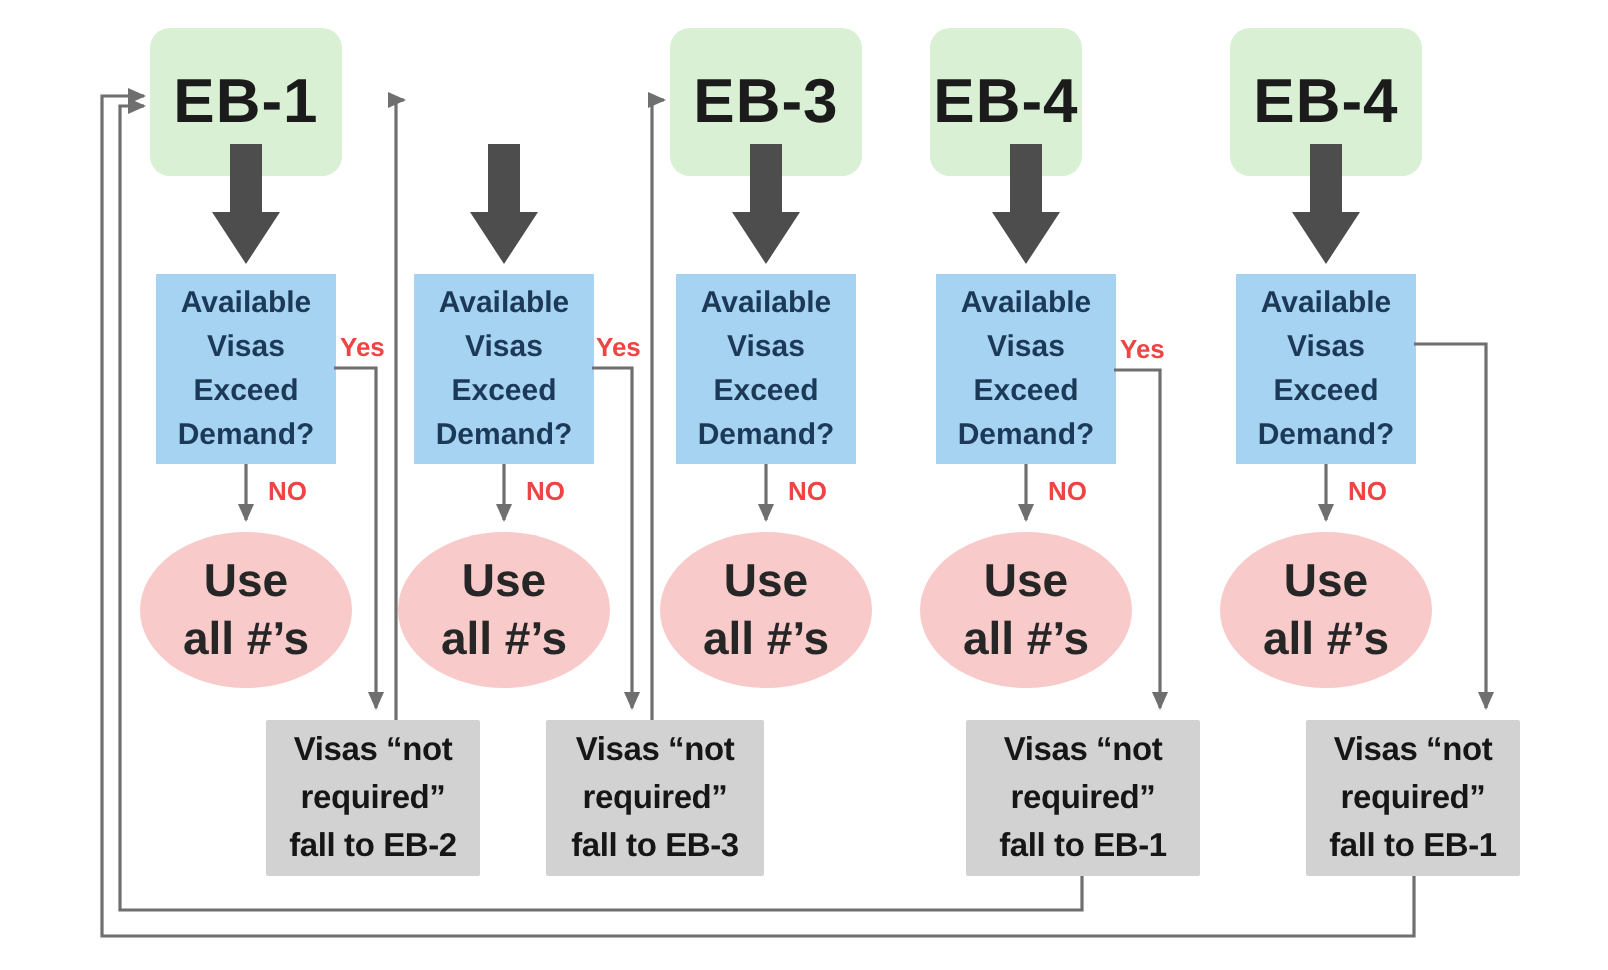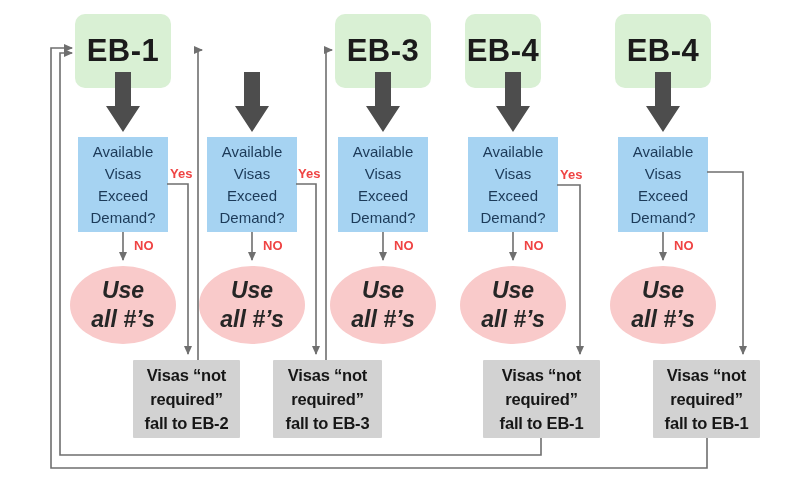--- a/index.html
+++ b/index.html
@@ -20,28 +20,28 @@
   }
   .green-box .eb-label {
     font-size: 31px; font-weight: bold; color: #1b1b1b; letter-spacing: 0.5px;
   }
   .blue-box {
     background: #a6d3f2;
     display: flex; align-items: center; justify-content: center;
     text-align: center; z-index: 1;
   }
   .blue-box .question {
-    font-size: 15px; font-weight: normal; color: #1c3a58;
+    font-size: 15px; font-weight: bold; color: #1c3a58;
     line-height: 22px; white-space: pre-line;
   }
   .pink-ellipse {
     background: #f9caca;
     border-radius: 50%;
     display: flex; align-items: center; justify-content: center;
-    text-align: center; z-index: 1; font-style: italic;
+    text-align: center; z-index: 1;
   }
   .pink-ellipse .use-label {
     font-size: 23px; font-weight: bold; color: #262626;
     line-height: 29px; white-space: pre-line;
   }
   .gray-box {
     background: #d2d2d2;
     border-radius: 1px;
     display: flex; align-items: center; justify-content: center;
     text-align: center; z-index: 1;

